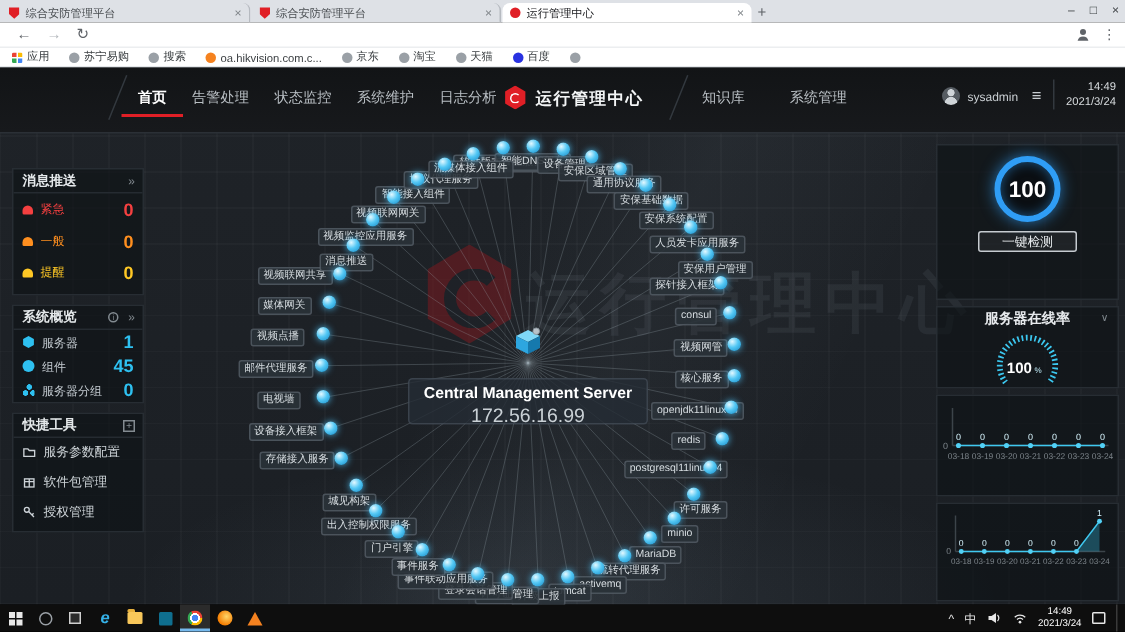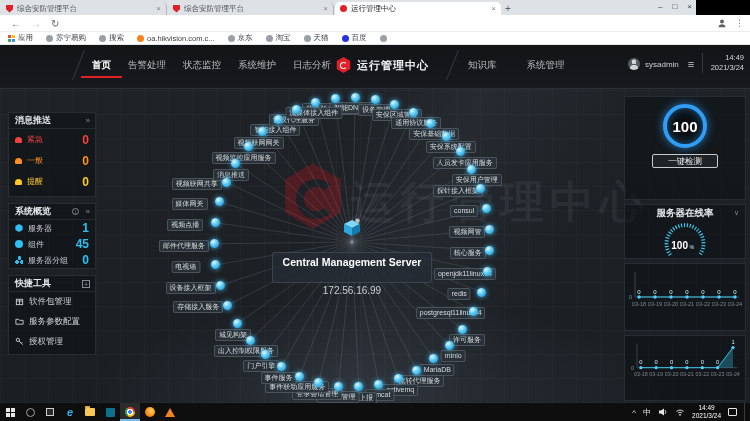--- a/index.html
+++ b/index.html
@@ -1,19 +1,19 @@
 <!DOCTYPE html>
 <html><head>
 <meta charset="utf-8">
 <style>
 *{margin:0;padding:0;box-sizing:border-box}
 html,body{width:750px;height:421px;overflow:hidden;background:#000;font-family:"Liberation Sans",sans-serif}
 #screen{position:absolute;left:0;top:0;width:750px;height:421px}
 
-#tabbar{position:absolute;left:0;top:0;width:696px;height:15px;background:#dee1e6;display:flex;align-items:flex-end}
+#tabbar{position:absolute;left:0;top:0;width:750px;height:15px;background:#dee1e6;display:flex;align-items:flex-end}
 .tab{position:relative;width:166px;height:13px;display:flex;align-items:center;padding:0 5px;font-size:7.5px;color:#4a4e52;border-radius:5px 5px 0 0;margin-left:1px}
 .tab.active{background:#fff;color:#202124}
 .tab:not(.active){border-right:1px solid #b6bac0}
 .tabicon{width:7px;height:8px;margin-right:4px;flex:none}
 .shield-red{background:#e01f26;clip-path:polygon(0 0,100% 0,100% 60%,50% 100%,0 60%)}
 .logo-red{background:#e01f26;border-radius:50%;height:7px}
 .tabtitle{flex:1;overflow:hidden;white-space:nowrap}
 .tabclose{color:#7d8287;font-size:8px;margin-left:3px}
 .newtab{width:14px;height:13px;text-align:center;font-size:10px;line-height:13px;color:#5f6368}
 #winctl{position:absolute;right:4px;top:0;display:flex;gap:10px;font-size:8px;color:#3c4043;height:13px;align-items:center}
@@ -81,21 +81,21 @@
 .rph .chev{position:absolute;right:6px;top:0;font-weight:normal;color:#7f878d;font-size:7px}
 #ring{width:44px;height:44px;border-radius:50%;border:4px solid #2f9df5;box-shadow:0 0 10px rgba(47,157,245,.7),inset 0 0 8px rgba(47,157,245,.5);margin:7px auto 6px;background:#0b0f13;display:flex;align-items:center;justify-content:center;font-size:15px;font-weight:bold;color:#fff}
 #checkbtn{display:block;margin:2px auto 7px;width:66px;height:14px;border:1px solid #c6cbd0;border-radius:2px;background:rgba(255,255,255,.05);color:#e8ecef;font-size:8.5px;text-align:center;line-height:12px}
 .chartsvg{display:block;margin:0 auto}
 
 #rays{position:absolute;left:0;top:0;width:750px;height:358px}
 .dot{position:absolute;width:9px;height:9px;border-radius:50%;background:radial-gradient(circle at 35% 30%,#e2f8ff,#54c8f5 45%,#1588c4);box-shadow:0 0 5px rgba(80,200,255,.85);z-index:3}
 .nlabel{position:absolute;transform:translate(-50%,-50%);font-size:7px;line-height:10px;padding:0 3px;background:rgba(42,50,57,.9);border:1px solid rgba(140,150,160,.35);border-radius:2px;color:#d8dee2;white-space:nowrap;z-index:2}
 #centerbox{position:absolute;left:272px;top:207px;width:160px;height:31px;background:rgba(36,44,52,.8);border:1px solid rgba(130,145,160,.25);border-radius:3px;text-align:center;z-index:4}
 #centertitle{font-size:10.5px;font-weight:bold;color:#fff;margin-top:3px}
-#centerip{font-size:10px;color:#c9d0d5;margin-top:17px}
+#centerip{font-size:13px;color:#c9d0d5;margin-top:1px}
 #cube{position:absolute;left:341px;top:172px;z-index:4}
 #wm-logo{position:absolute;left:282px;top:118px;width:62px;height:66px;background:#7a1a1f;opacity:.55;clip-path:polygon(50% 0,95% 25%,95% 75%,50% 100%,5% 75%,5% 25%);z-index:0}
 #wm-logo::after{content:"";position:absolute;left:14px;top:16px;width:24px;height:24px;border:8px solid #1f2328;border-radius:50%;border-right-color:transparent}
 #wm-text{position:absolute;left:350px;top:128px;font-size:44px;font-weight:bold;letter-spacing:6px;color:rgba(180,195,210,.08);white-space:nowrap;z-index:0}
 
 #taskbar{position:absolute;left:0;top:403px;width:750px;height:18px;background:#0e0e0e;display:flex;align-items:center}
 .tbicon{width:20px;height:18px;display:flex;align-items:center;justify-content:center;flex:none;position:relative}
 .tbicon.on{background:#2b2b2b;box-shadow:inset 0 -2px 0 #76b9ed}
 .g-start{width:9px;height:9px;background:linear-gradient(#e8e8e8,#e8e8e8),linear-gradient(#e8e8e8,#e8e8e8),linear-gradient(#e8e8e8,#e8e8e8),linear-gradient(#e8e8e8,#e8e8e8);background-size:4px 4px;background-position:0 0,5px 0,0 5px,5px 5px;background-repeat:no-repeat}
 .g-cortana{width:9px;height:9px;border:1.5px solid #9aa0a6;border-radius:50%}
@@ -424,30 +424,30 @@
         </div>
     </div>
     <div class="lpanel" style="top:230px;height:80px">
       <div class="lph">
         <span>快捷工具</span>
         <span class="hdr-add">+</span>
       </div>
       <div id="toolrows">
           <div class="trow">
             <span><svg width="9" height="9" viewBox="0 0 10 10">
+                <path d="M1 2.5h3l1 1.2h4V8H1z" fill="none" stroke="#cdd3d8"></path>
+              </svg></span>
+            <span>服务参数配置</span>
+          </div>
+          <div class="trow">
+            <span><svg width="9" height="9" viewBox="0 0 10 10">
                 <rect x="1.5" y="2.5" width="7" height="6" fill="none" stroke="#cdd3d8"></rect>
                 <path d="M1.5 4.5h7M5 2.5v6" stroke="#cdd3d8" fill="none"></path>
               </svg></span>
             <span>软件包管理</span>
-          </div>
-          <div class="trow">
-            <span><svg width="9" height="9" viewBox="0 0 10 10">
-                <path d="M1 2.5h3l1 1.2h4V8H1z" fill="none" stroke="#cdd3d8"></path>
-              </svg></span>
-            <span>服务参数配置</span>
           </div>
           <div class="trow">
             <span><svg width="9" height="9" viewBox="0 0 10 10">
                 <circle cx="3.2" cy="3.2" r="1.8" fill="none" stroke="#cdd3d8"></circle>
                 <path d="M4.5 4.5L8.5 8.5M7 7l1.2-1.2" stroke="#cdd3d8"></path>
               </svg></span>
             <span>授权管理</span>
           </div>
         </div>
     </div>

